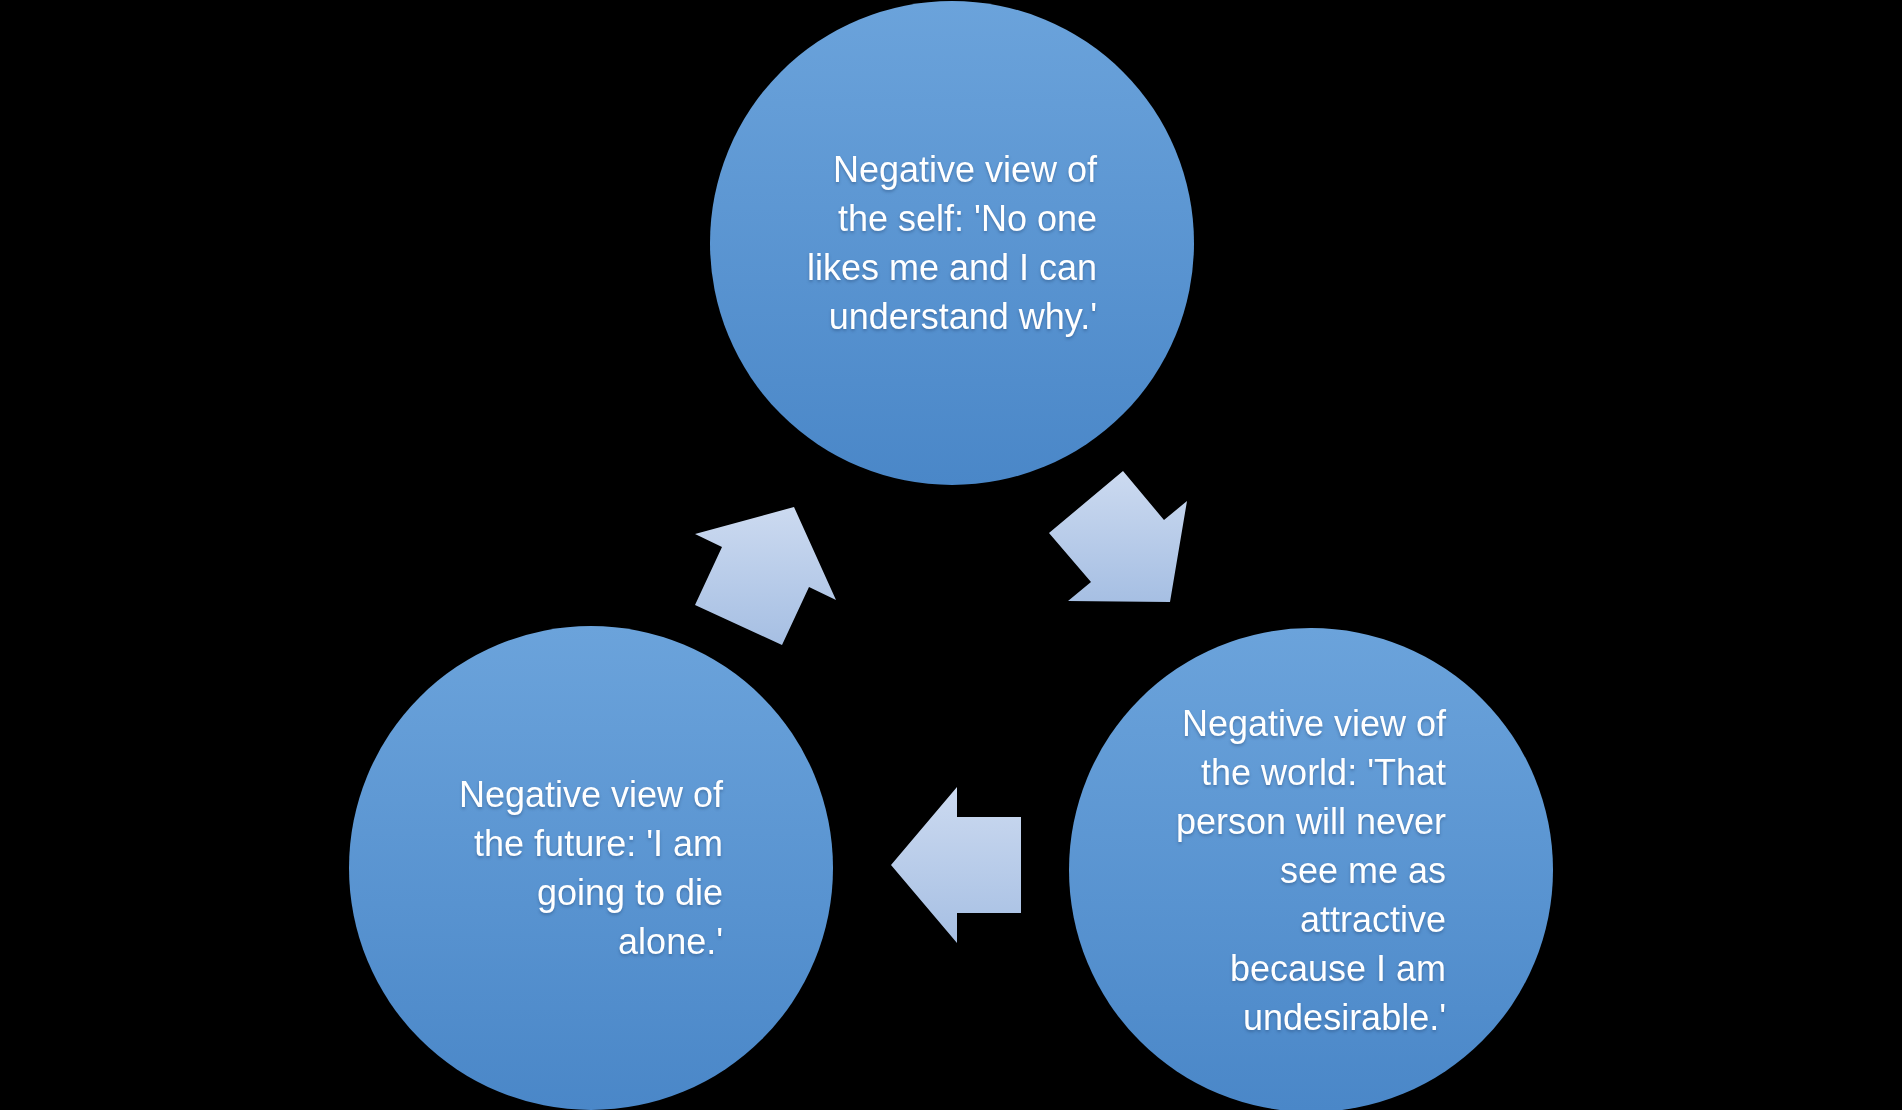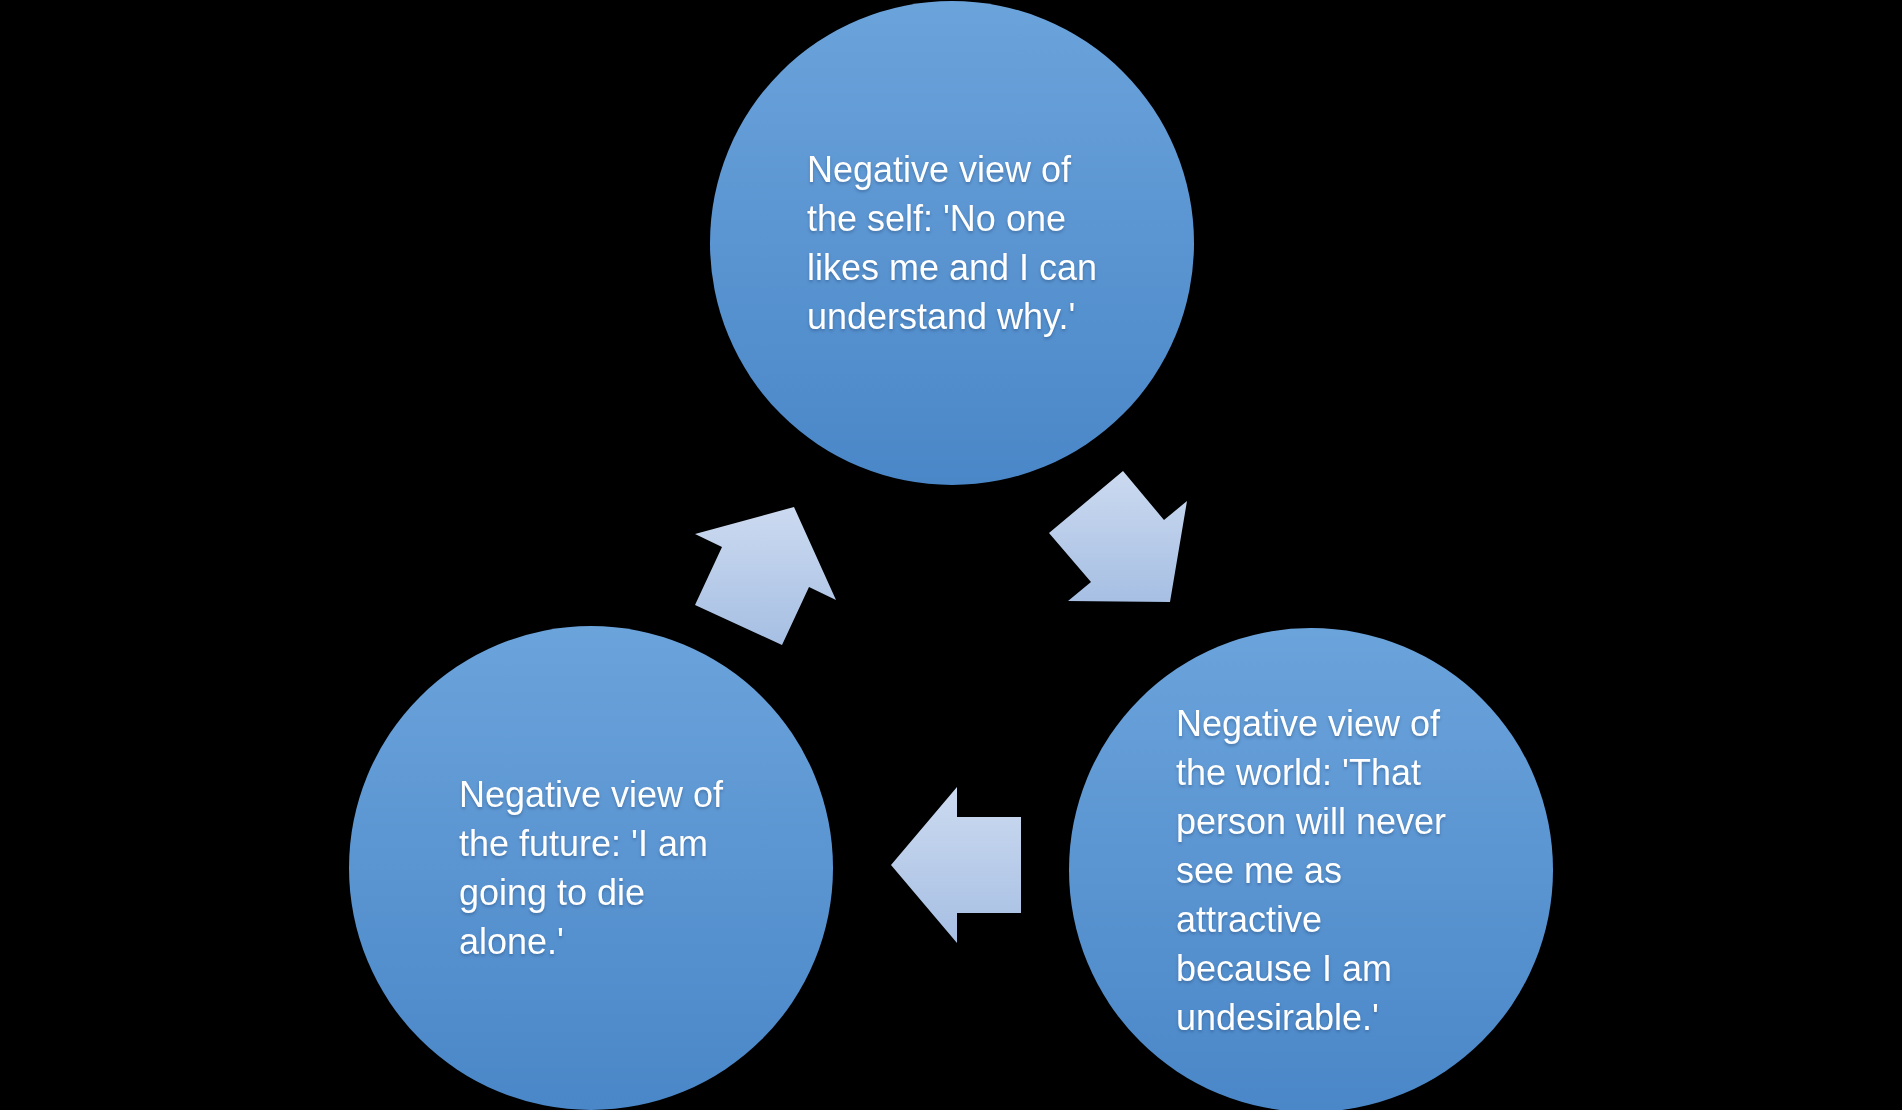--- a/index.html
+++ b/index.html
@@ -39,21 +39,21 @@
     background: linear-gradient(to bottom, var(--circle-top), var(--circle-bottom));
     display: flex;
     align-items: center;
     justify-content: center;
   }
   .node-self   { left: 710px;  top: 1px;   }
   .node-world  { left: 1069px; top: 628px; }
   .node-future { left: 349px;  top: 626px; }
   .node-text {
     max-width: 390px;
-    text-align: left;
+    text-align: right;
     white-space: pre-line;
     color: var(--text);
     font-size: 36px;
     line-height: 49px;
     text-shadow: 0 2px 3px rgba(25, 55, 95, 0.35);
   }
 </style>
 </head>
 <body>
 

